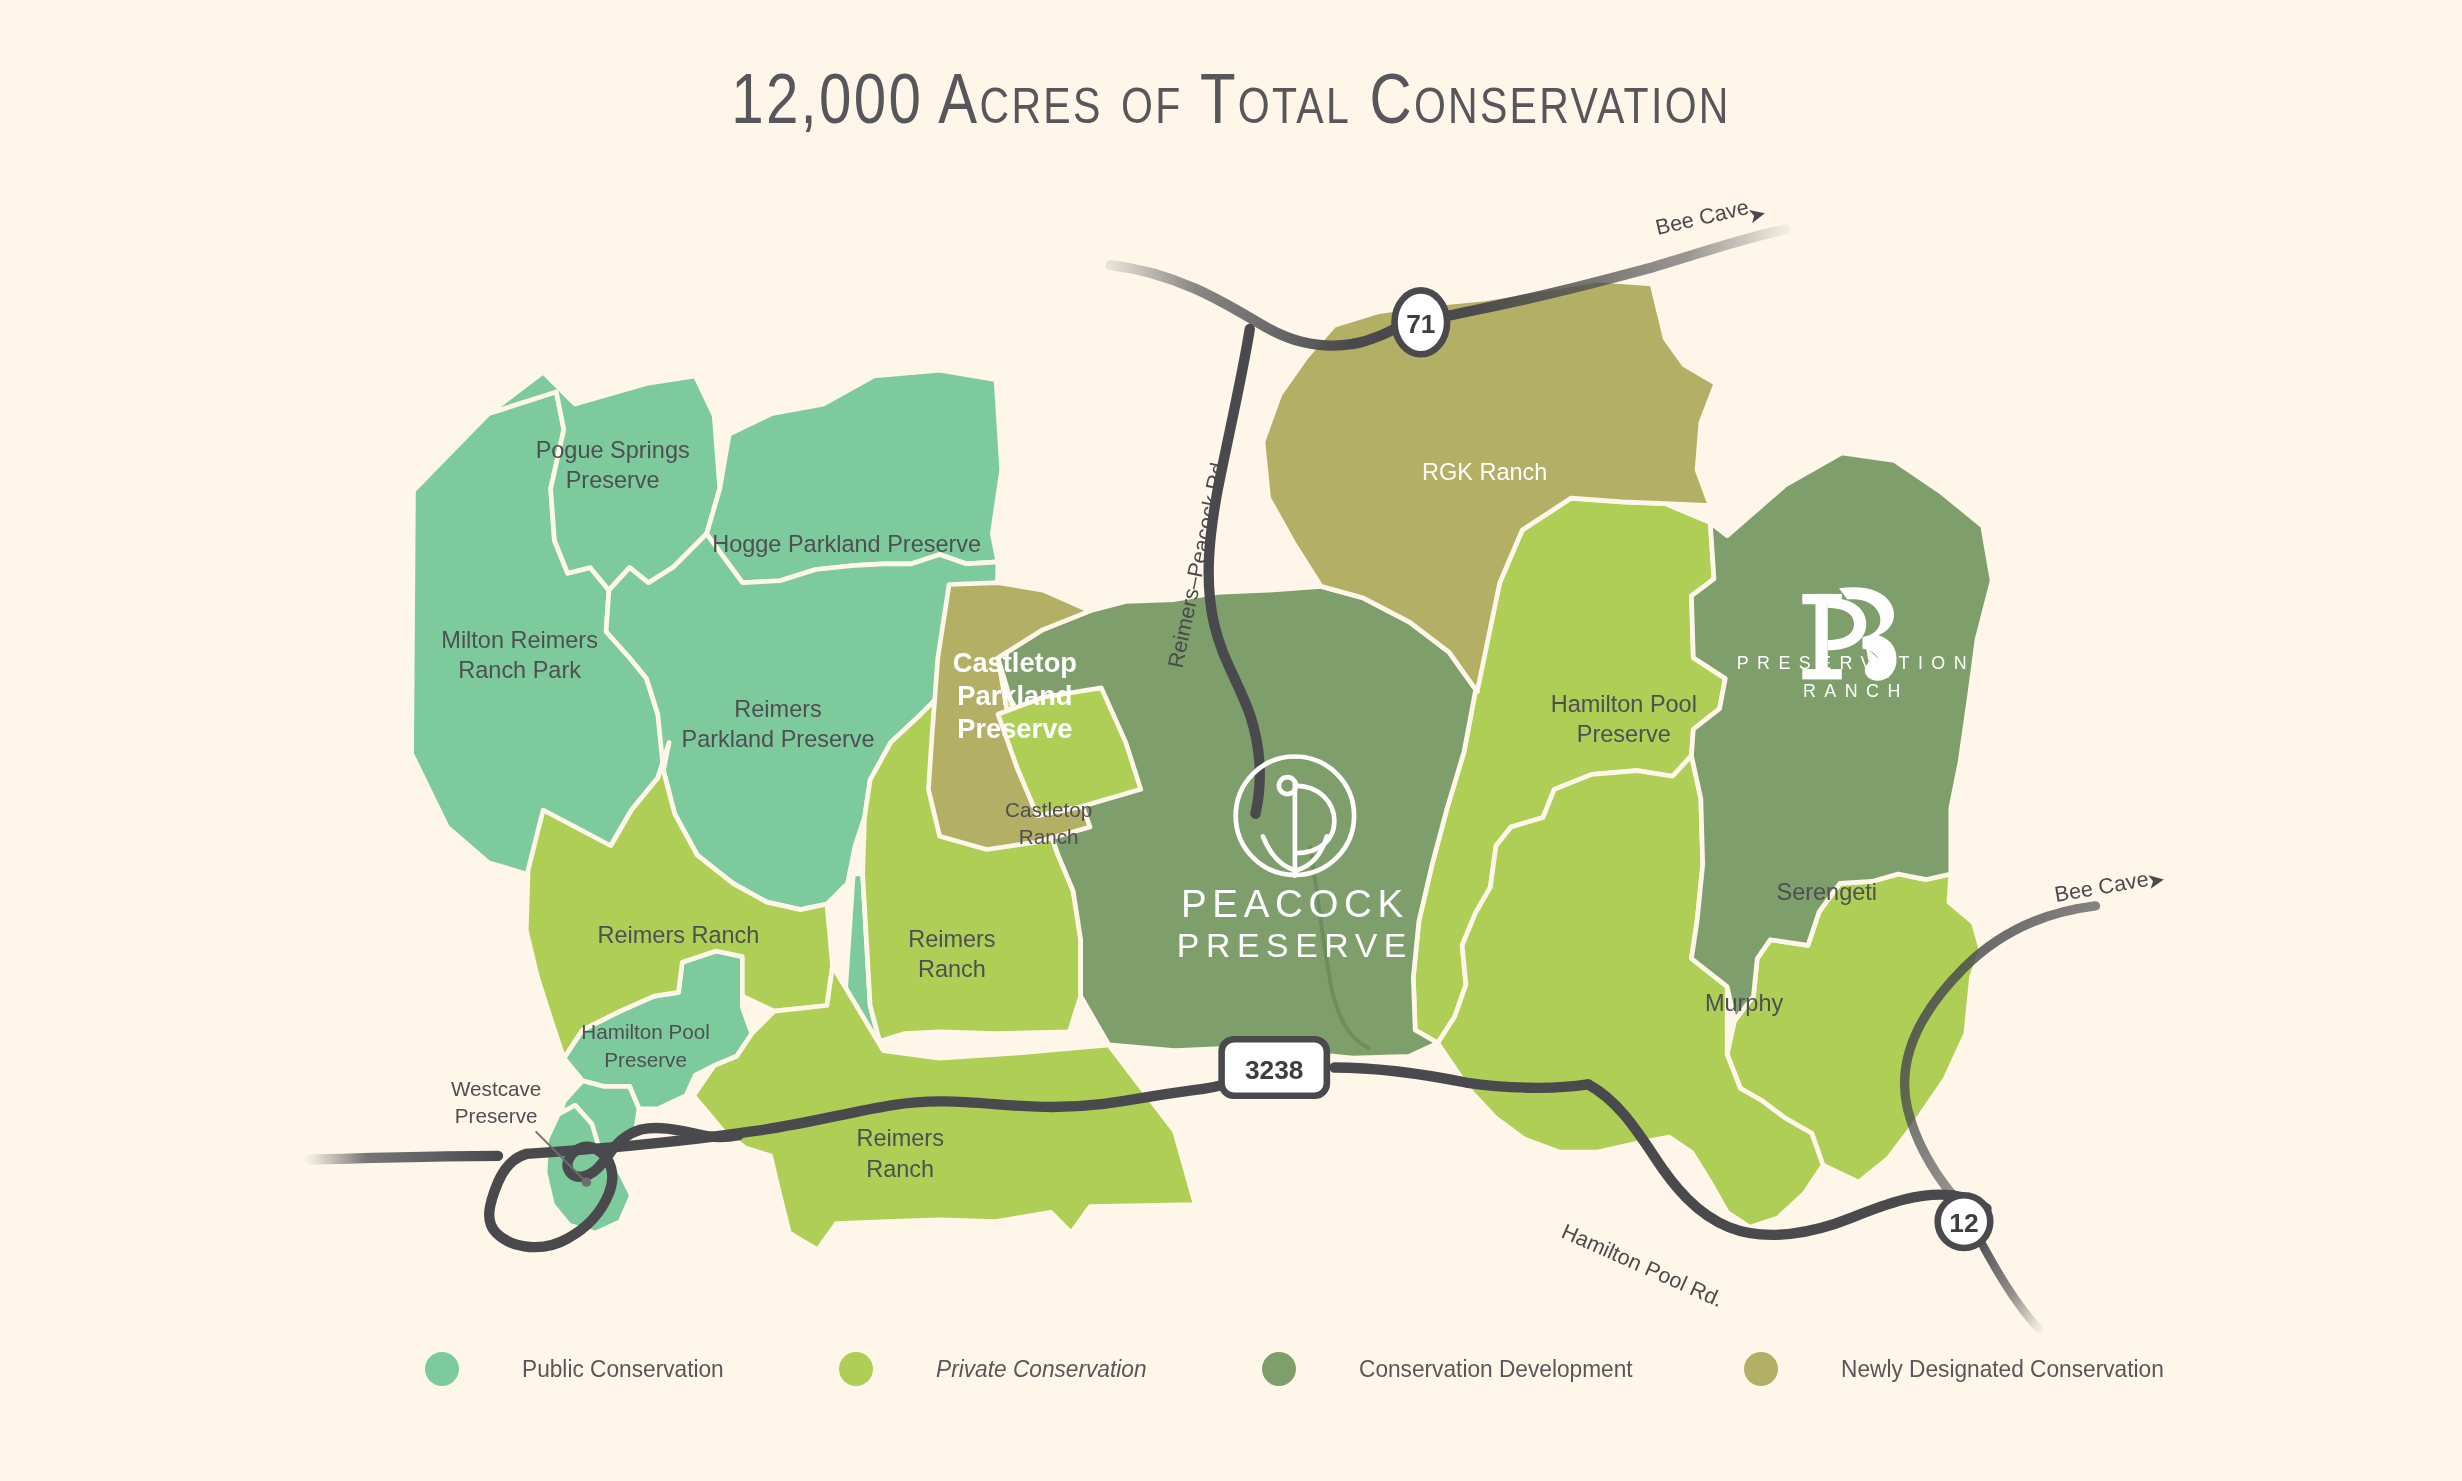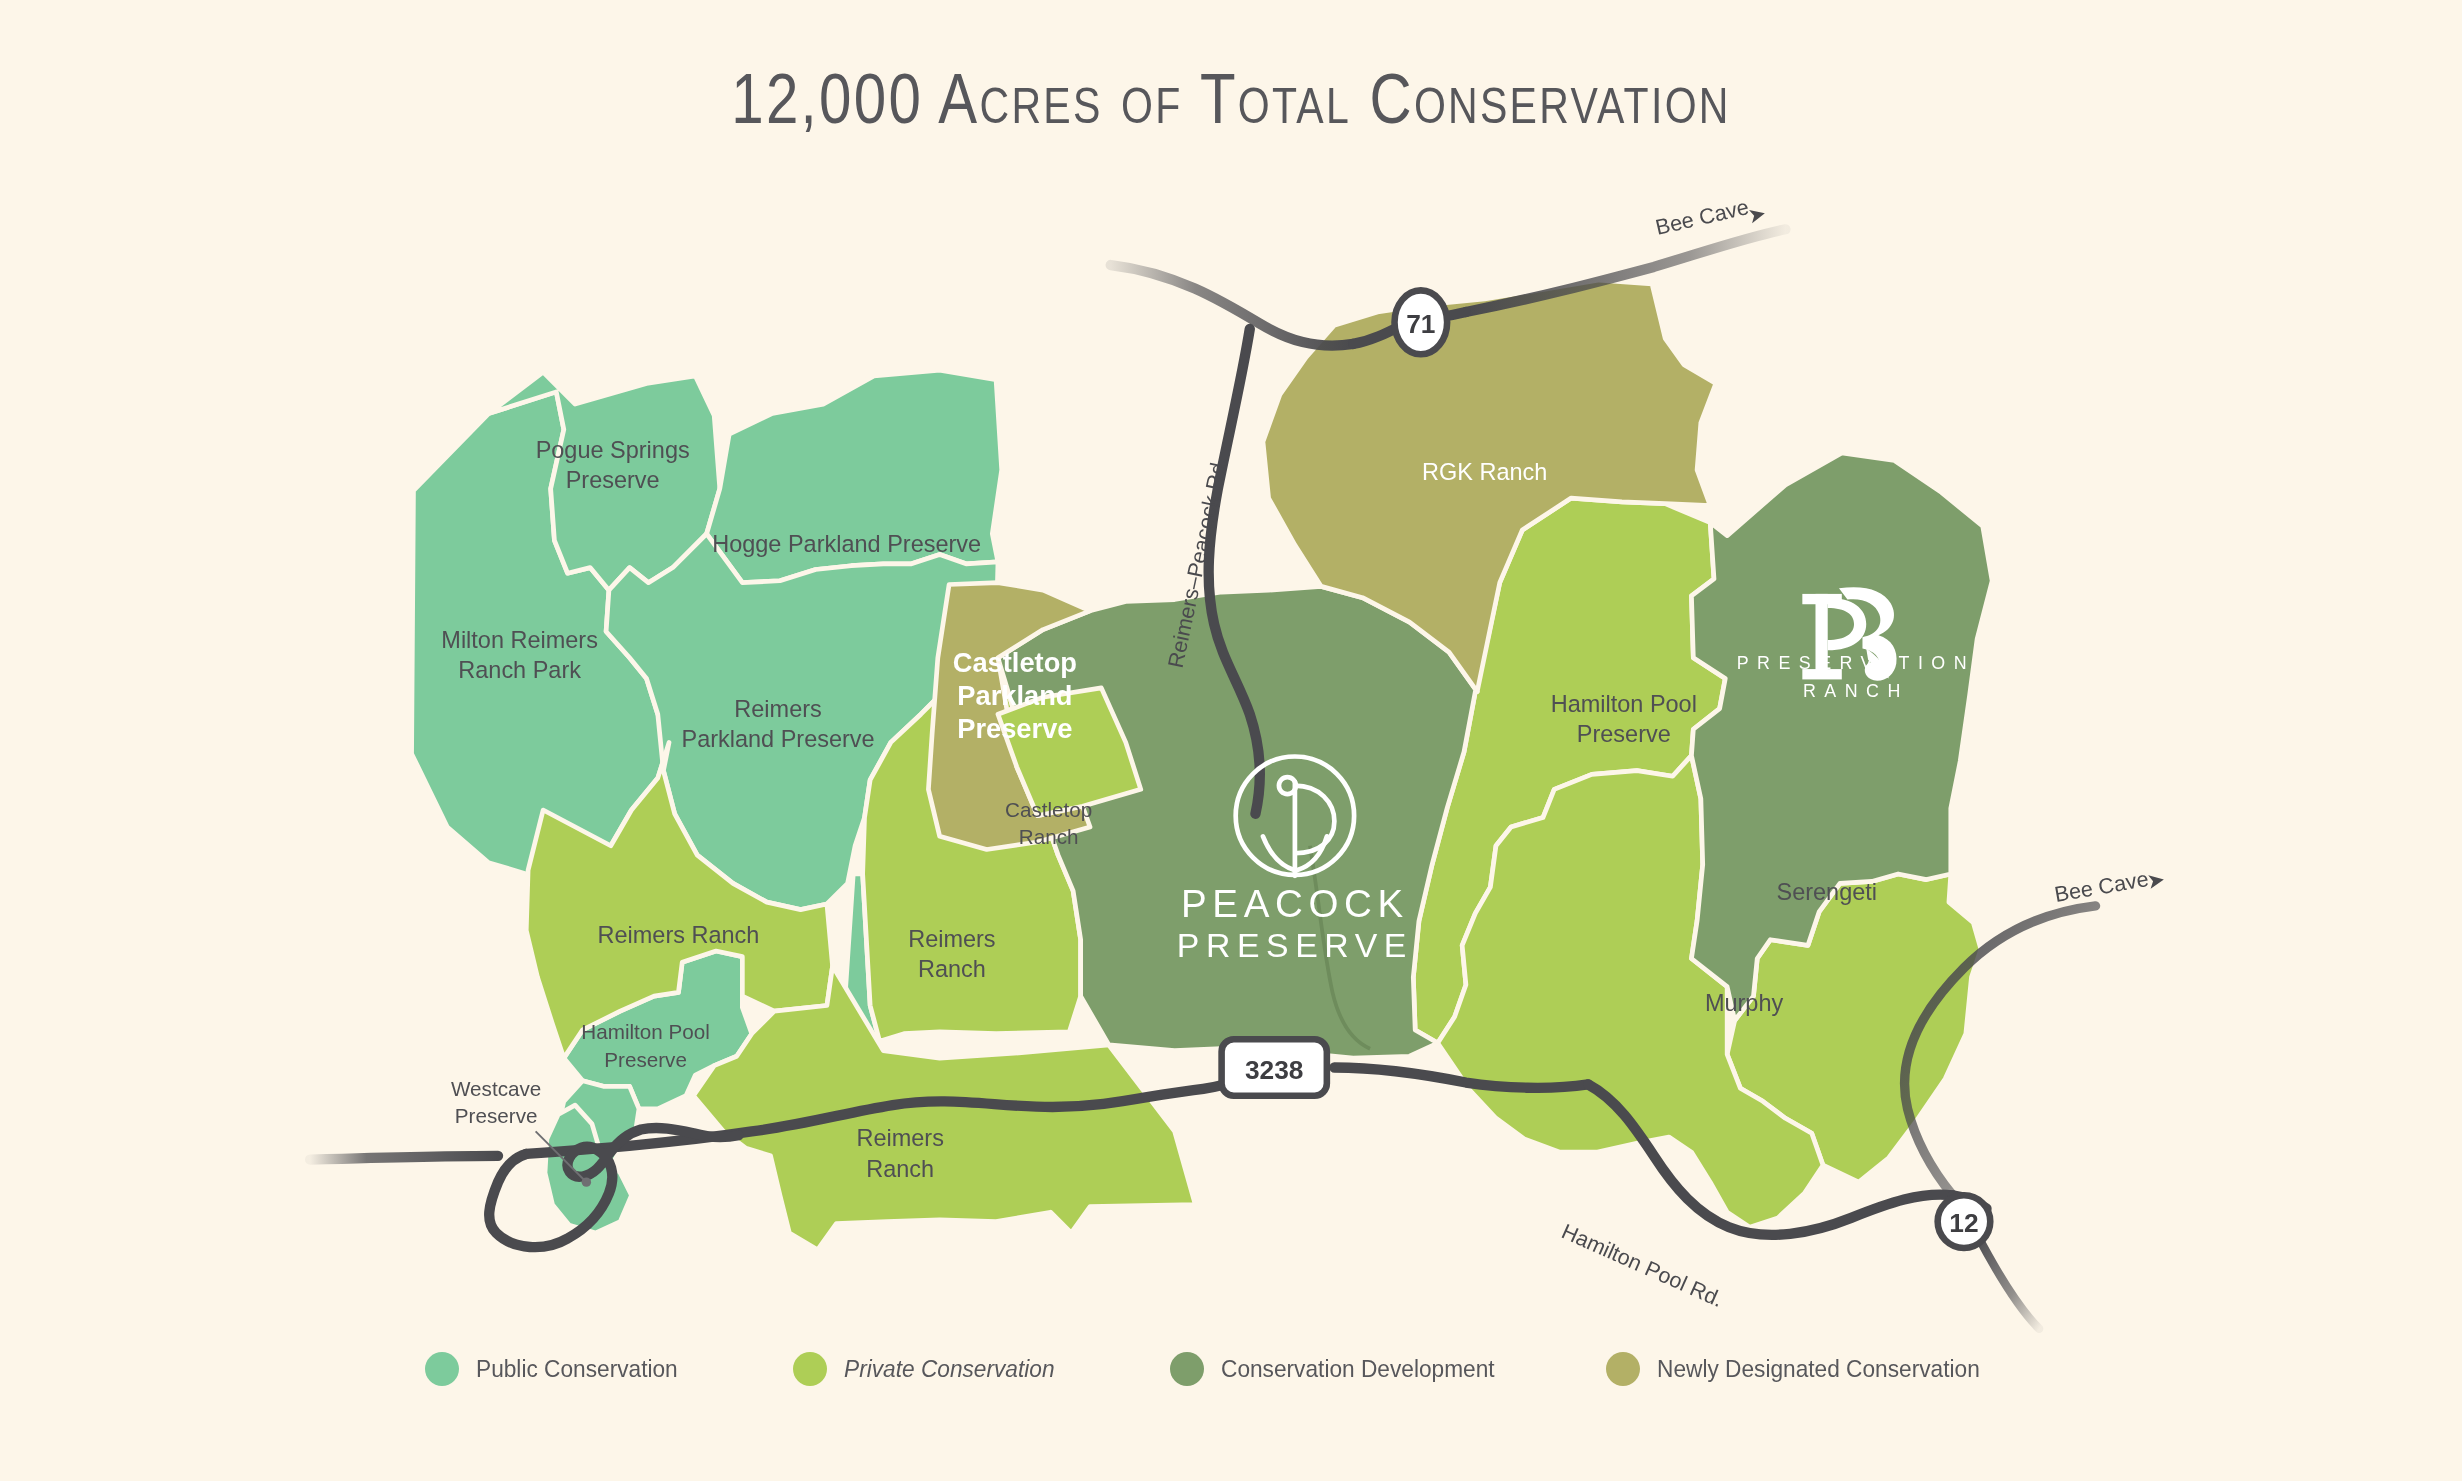--- a/index.html
+++ b/index.html
@@ -58,20 +58,21 @@
     width: 1617px;
     height: 66px;
     display: flex;
     align-items: center;
   }
   .legend-item {
     display: flex;
     align-items: center;
     margin-right: 56px;
     white-space: nowrap;
+    gap: 46px;
   }
   .legend-swatch {
     width: 34px;
     height: 34px;
     border-radius: 50%;
     margin-right: 17px;
     flex: 0 0 auto;
   }
   .legend-label {
     color: #57575B;

